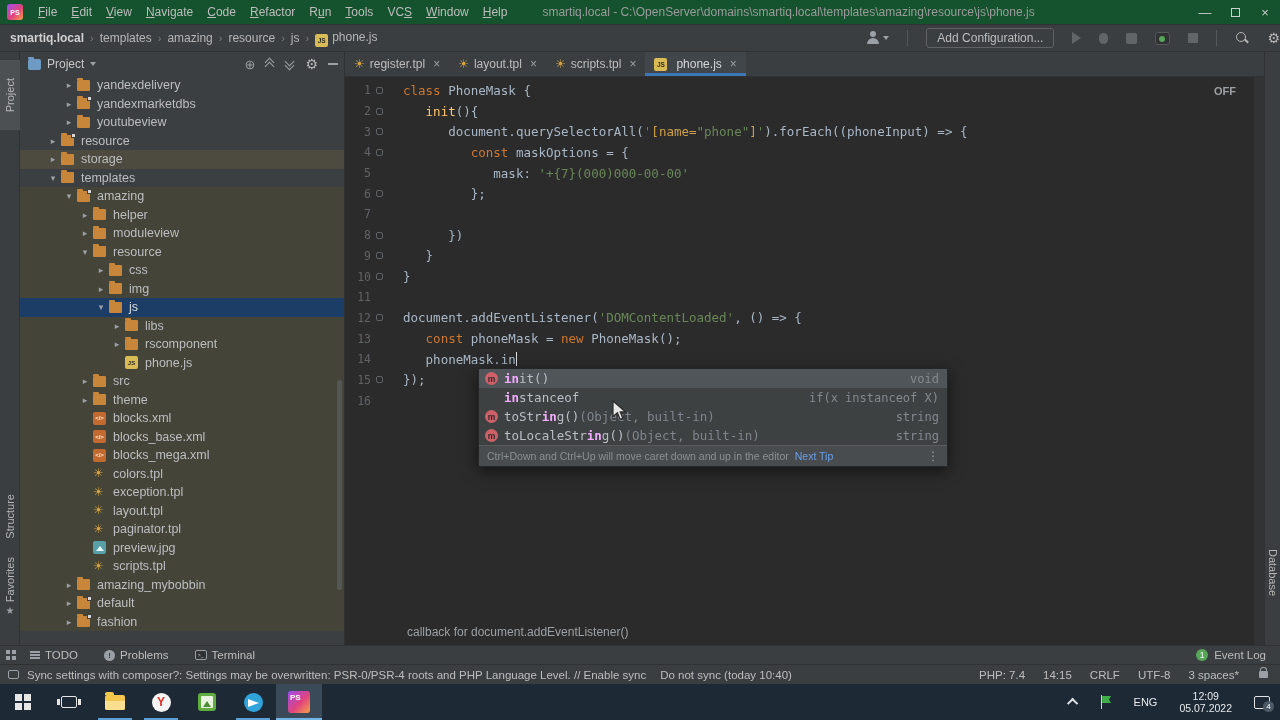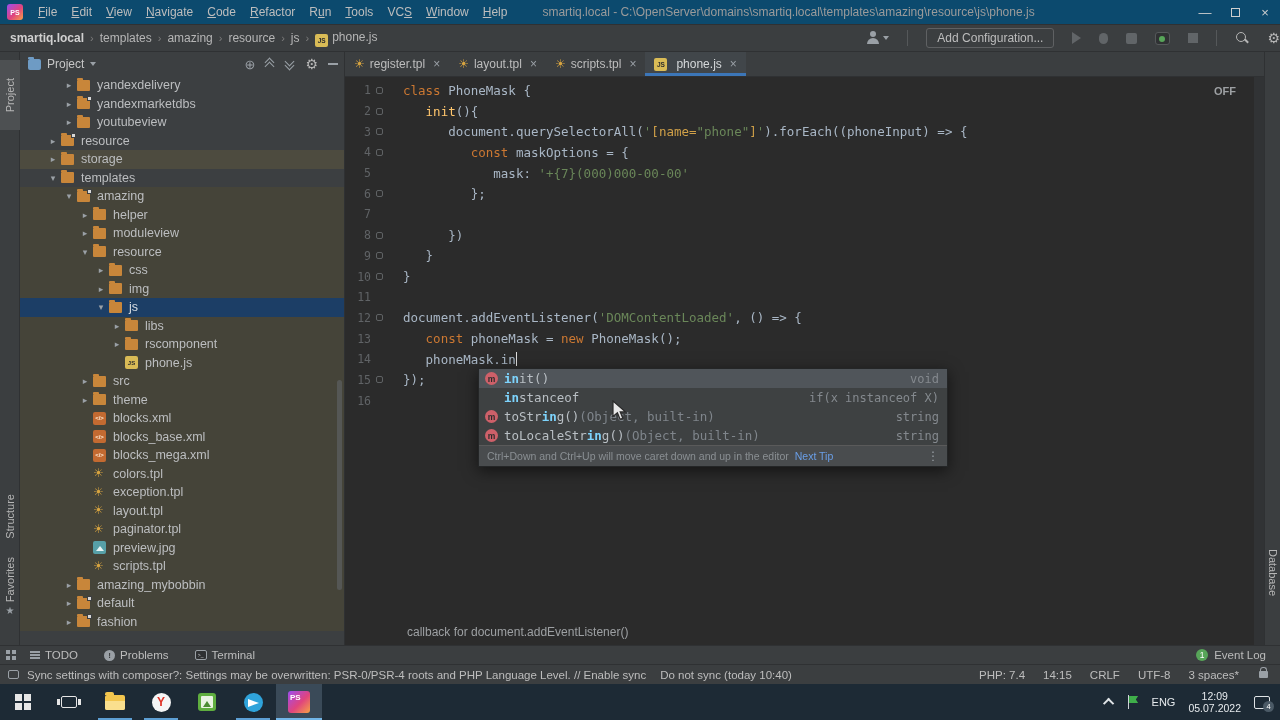--- a/index.html
+++ b/index.html
@@ -1,21 +1,21 @@
 <!DOCTYPE html>
 <html><head>
 <meta charset="utf-8">
 <style>
   * { box-sizing: border-box; margin:0; padding:0; }
   html,body { width:1280px; height:720px; overflow:hidden; }
   body { position:relative; background:#2b2b2b; font-family:"Liberation Sans",sans-serif; color:#bbbbbb; }
   .abs { position:absolute; }
 
   
-  #titlebar { left:0; top:0; width:1280px; height:25px; background:#0c4a6e; display:flex; align-items:center; border-bottom:1px solid #2f3133;}
+  #titlebar { left:0; top:0; width:1280px; height:25px; background:#14532d; display:flex; align-items:center; border-bottom:1px solid #2f3133;}
   .ps-logo { width:16px; height:16px; margin:0 8px 0 7px; border-radius:3px;
     background:linear-gradient(135deg,#9c4df0 0%,#e0447e 55%,#f7a245 100%);
     display:flex; align-items:center; justify-content:center; color:#fff; font-size:7px; font-weight:bold; }
   .menu-item { padding:0 7px; font-size:12px; color:#bdbdbd; line-height:25px; cursor:default;}
   .menu-item u { text-decoration:underline; }
   #win-title { margin-left:28px; font-size:12px; color:#9b9b9b; white-space:nowrap;}
   #win-controls { margin-left:auto; display:flex; height:25px; }
   .win-btn { width:30px; height:25px; display:flex; align-items:center; justify-content:center; color:#cfcfcf; font-size:13px;}
   .max-box { width:9px; height:9px; border:1px solid #cfcfcf; }
 
@@ -109,21 +109,21 @@
   #editor-scroll { position:absolute; right:0; top:0; bottom:0; width:10px; background:#313335; }
   #editor-crumb { position:absolute; left:62px; bottom:6px; font-size:12px; color:#9da0a3; }
 
   
   #popup { left:478px; top:368px; width:470px; background:#3e4142; border:1px solid #242627; box-shadow:0 4px 14px rgba(0,0,0,.55); z-index:30;}
   .prow { height:19px; display:flex; align-items:center; padding:0 8px 0 6px; font-family:"DejaVu Sans Mono",monospace; font-size:12.5px; color:#b9bfc4;}
   .prow.sel { background:#50555a; }
   .picon { width:13px; height:13px; flex:none; margin-right:6px; border-radius:50%; display:flex; align-items:center; justify-content:center; font-size:8.5px; font-weight:bold; font-family:"Liberation Sans",sans-serif;}
   .picon.method { background:#ce6069; color:#2b2b2b; }
   .picon.none { background:transparent; }
-  .pmatch { color:#7dd3fc; font-weight:bold;margin-top:12px; }
+  .pmatch { color:#f0abfc; font-weight:bold;margin-top:12px; }
   .ptail { color:#7f858b; }
   .pright { margin-left:auto; color:#84898e; font-size:12px; }
   #popup-footer { height:21px; background:#494c4e; border-top:1px solid #5a5a5a; display:flex; align-items:center; padding:0 8px; font-size:10.5px; color:#8a8f93;}
   #popup-link { color:#6a9fe8; margin-left:6px; }
   #popup-more { margin-left:auto; color:#9aa0a6; font-size:12px; }
 
   
   #mouse-cursor { left:612px; top:400px; z-index:40; }
 
   
@@ -167,21 +167,21 @@
   .explorer-ico { width:20px; height:15px; background:#f3c64e; border-radius:2px; position:relative;}
   .explorer-ico::before { content:""; position:absolute; left:0; top:-3px; width:9px; height:3px; background:#f3c64e; border-radius:2px 2px 0 0;}
   .explorer-ico::after { content:""; position:absolute; left:0; bottom:0; width:20px; height:9px; background:#fadf8e; border-radius:0 0 2px 2px;}
   .yandex-ico { width:19px; height:19px; border-radius:50%; background:#f5f5f5; color:#e03226; font-weight:bold; font-size:12px; display:flex; align-items:center; justify-content:center;}
   .imgedit-ico { width:18px; height:18px; background:#5fae3f; border-radius:3px; position:relative; overflow:hidden;}
   .imgedit-ico::before { content:""; position:absolute; left:3px; top:3px; width:12px; height:12px; background:#e9f3e2; border-radius:1px;}
   .imgedit-ico::after { content:""; position:absolute; left:5px; top:8px; width:0; height:0; border-left:4px solid transparent; border-right:4px solid transparent; border-bottom:6px solid #4c8c33;}
   .telegram-ico { width:19px; height:19px; border-radius:50%; background:#2fa3da; position:relative;}
   .telegram-ico::before { content:""; position:absolute; left:4px; top:6px; width:0; height:0; border-top:4px solid transparent; border-bottom:4px solid transparent; border-left:11px solid #fff;}
   .ps-task { width:22px; height:22px; border-radius:3px; background:linear-gradient(135deg,#9c4df0 0%,#e0447e 55%,#f7a245 100%); display:flex; align-items:flex-start; padding:2px; color:#fff; font-size:8px; font-weight:bold;}
-  #tray { margin-left:auto; display:flex; align-items:center; gap:13px; padding-right:10px;}
+  #tray { margin-left:auto; display:flex; align-items:center; gap:22px; padding-right:10px;}
   .tray-chev { width:8px; height:8px; border-left:2px solid #dfe3e6; border-top:2px solid #dfe3e6; transform:rotate(45deg) translateY(2px);}
   .flag-ico { width:12px; height:14px; position:relative;}
   .flag-ico::before { content:""; position:absolute; left:1px; top:0; width:1.5px; height:14px; background:#cfd4d8;}
   .flag-ico::after { content:""; position:absolute; left:2.5px; top:1px; width:9px; height:7px; background:#3fae4a; clip-path:polygon(0 0,100% 0,75% 50%,100% 100%,0 100%);}
   #tray-lang { color:#e6eaed; font-size:11px; }
   #tray-clock { color:#e6eaed; font-size:10.5px; text-align:center; line-height:12px;}
   .notif-ico { width:16px; height:13px; border:1.5px solid #dfe3e6; border-radius:2px; position:relative;}
   .notif-badge { position:absolute; right:-5px; bottom:-4px; width:11px; height:11px; border-radius:50%; background:#4b5a66; color:#fff; font-size:7.5px; display:flex; align-items:center; justify-content:center;}
 </style>
 </head>

